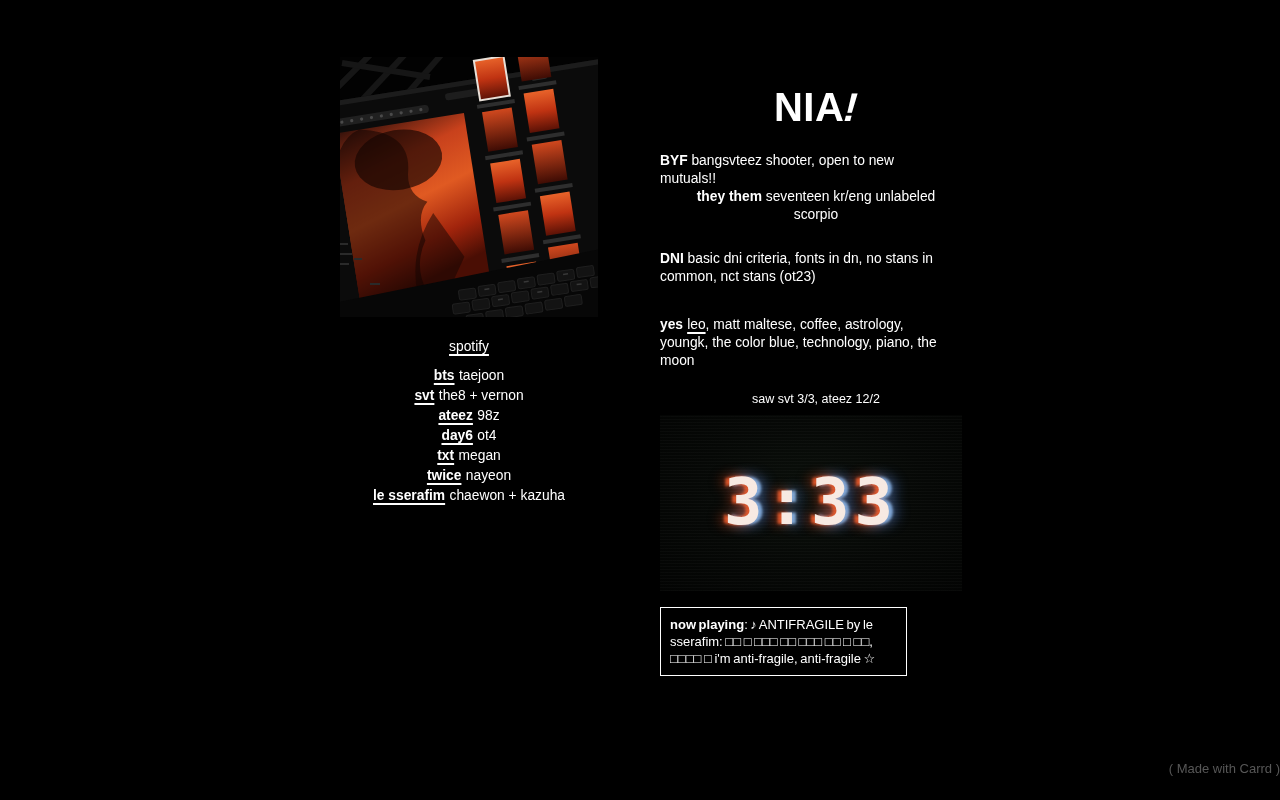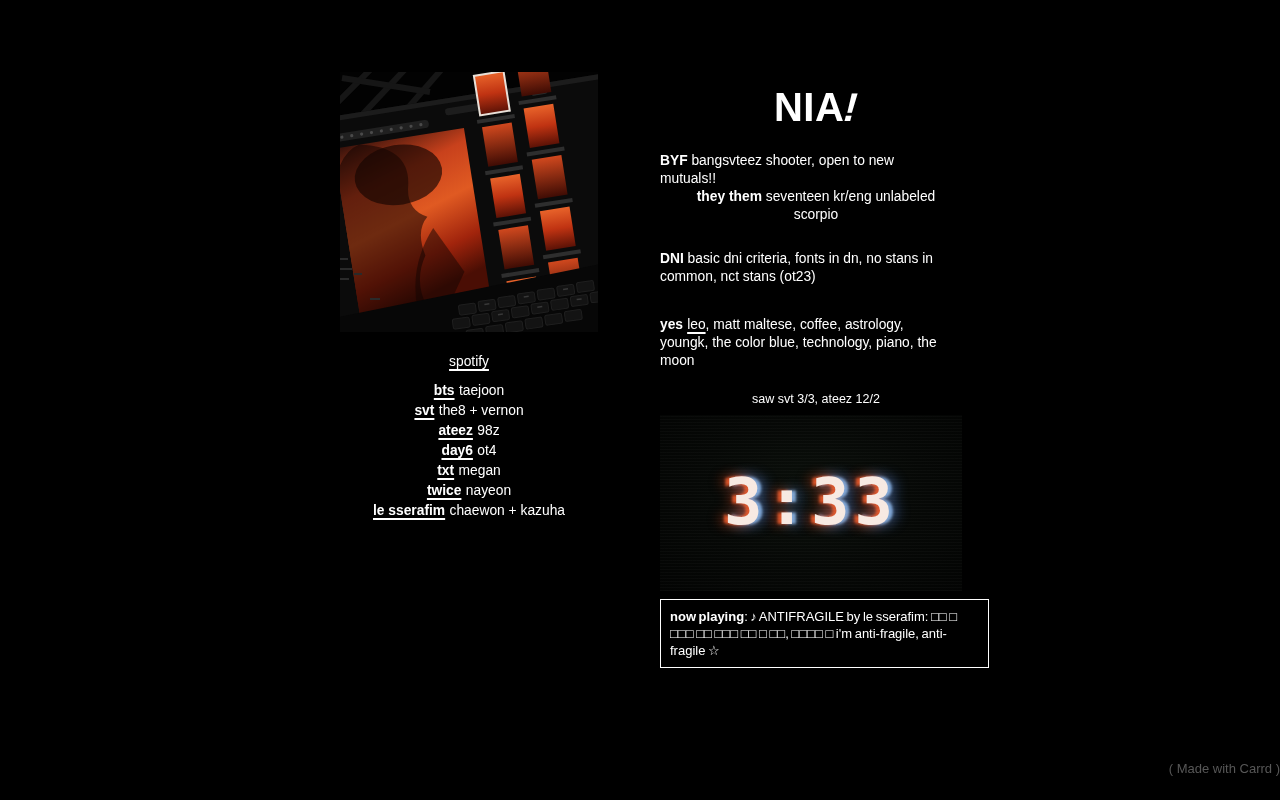--- a/index.html
+++ b/index.html
@@ -5,21 +5,21 @@
   * { margin:0; padding:0; box-sizing:border-box; }
   html,body { width:1280px; height:800px; background:#000; overflow:hidden; }
   body {
     font-family:"Liberation Sans", sans-serif;
     color:#fff;
     font-size:13.8px;
     line-height:18px;
     position:relative;
   }
   .col { position:absolute; }
-  .col-left  { left:313px; top:72px;  width:312px; }
+  .col-left  { left:313px; top:57px;  width:312px; }
   .col-right { left:660px; top:86px;  width:312px; }
 
   
   .photo-wrap { width:258px; height:260px; margin:0 auto; overflow:hidden; background:#020202; }
   .spotify-line { text-align:center; margin-top:21px; }
   a, .link {
     color:#fff; text-decoration:underline; cursor:pointer;
     text-underline-offset:3px; text-decoration-thickness:1.5px;
   }
   .groups { margin-top:10px; text-align:center; }
@@ -56,21 +56,21 @@
     position:absolute; left:50%; top:50%; transform:translate(-50%,-53%);
     font-family:"DejaVu Sans Mono", monospace; font-weight:bold;
     font-size:64px; letter-spacing:5px; color:#f7e9e2;
     text-shadow:
       -4px 0 3px rgba(242,92,42,.85), -8px 0 12px rgba(200,45,10,.5),
        4px 0 3px rgba(150,200,255,.8),  8px 0 14px rgba(80,140,255,.45),
        0 0 14px rgba(255,220,200,.35);
   }
 
   .np-box {
-    width:329px; margin-top:8px; border:1.5px solid #fff;
+    width:247px; margin-top:16px; border:1.5px solid #fff;
     padding:8px 9px; font-size:13px; line-height:17px; word-spacing:-1px;
     white-space:pre-line;
   }
   .np-box b { font-weight:bold; }
 
   .credit {
     position:absolute; left:0; right:0; top:760px; text-align:right;
     color:#575757; font-size:13px; text-decoration:none;
   }
 </style>

